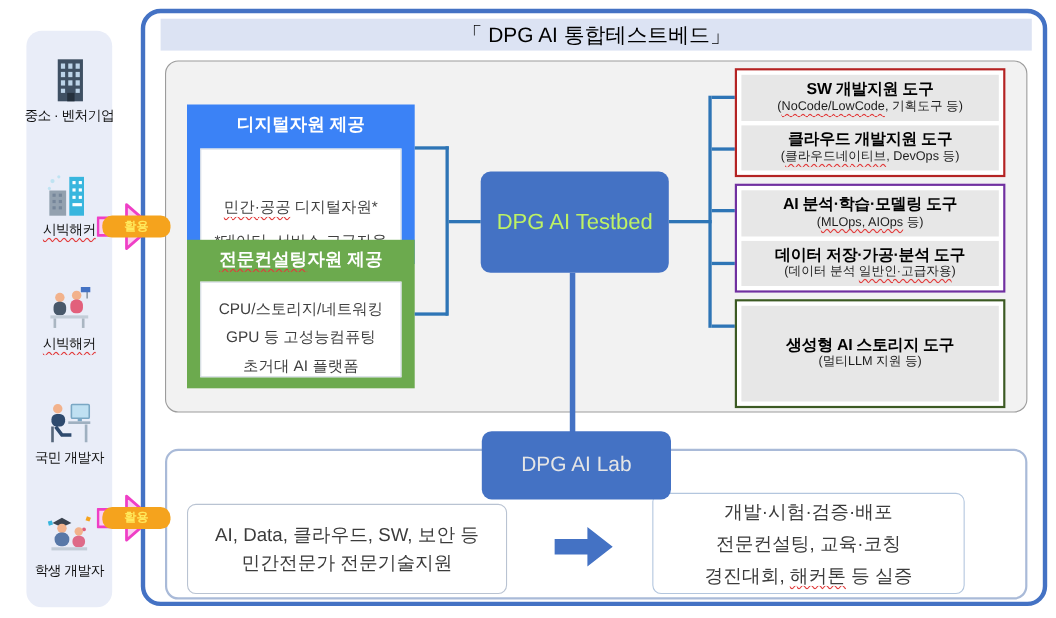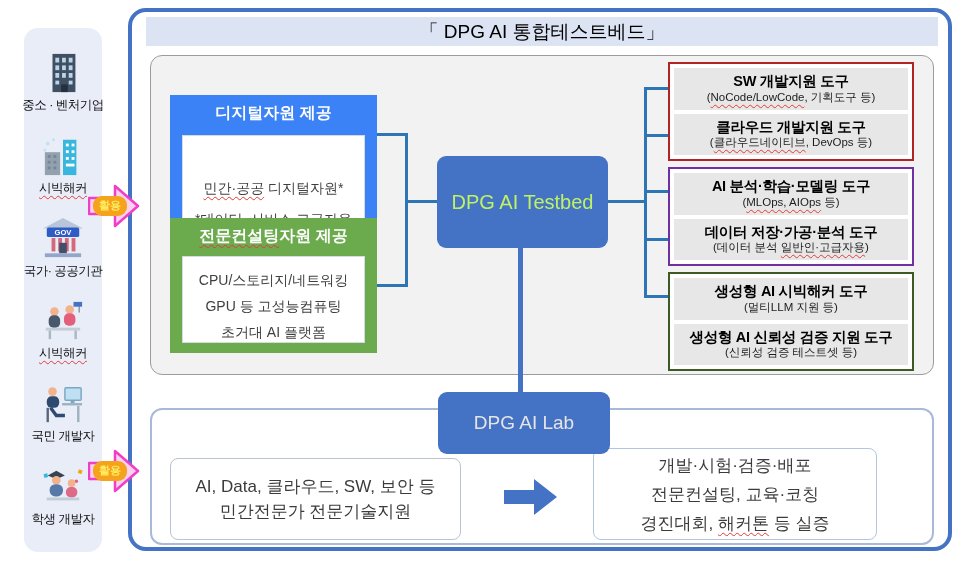--- a/index.html
+++ b/index.html
@@ -12,21 +12,21 @@
              background:#e9edf8; border-radius:14px; display:flex; flex-direction:column;
              justify-content:space-between; padding:24px 0; }
   .side-item { display:flex; flex-direction:column; align-items:center; gap:3px; }
   .side-icon { width:46px; height:42px; display:block; }
   .side-label { font-size:12.5px; color:#101010; white-space:nowrap; letter-spacing:-0.5px; }
 
   
   .flow-arrow { position:absolute; left:88px; width:52px; height:46px; z-index:6; }
   .flow-arrow.a1 { top:183px; } .flow-arrow.a2 { top:448px; }
   .flow-badge { position:absolute; left:93px; z-index:7; background:#f5a31d; color:#ffe95c;
-                font-weight:bold; font-size:11px; padding:2px 6px 3px; border-radius:9px; }
+                font-weight:bold; font-size:11px; padding:2px 20px 3px; border-radius:9px; }
   .flow-badge.b1 { top:196px; } .flow-badge.b2 { top:461px; }
 
   
   .main-border { position:absolute; left:128px; top:8px; width:824px; height:543px;
                  border:4px solid #4472c4; border-radius:18px; background:#fff; }
   .title-bar { position:absolute; left:146px; top:17px; width:792px; height:29px;
                background:#dce3f3; display:flex; align-items:center; justify-content:center;
                font-size:19px; font-weight:normal; color:#000; }
 
   
@@ -140,37 +140,20 @@
           <rect x="27" y="16" width="3" height="3"></rect>
             <rect x="33" y="16" width="3" height="3"></rect>
           <rect x="27" y="23" width="3" height="3"></rect>
             <rect x="33" y="23" width="3" height="3"></rect>
           <rect x="27" y="30" width="9" height="3"></rect>
         </g>
       </svg>
       <div class="side-label sq">시빅해커</div>
     </div>
 
-    <div class="side-item">
-      <svg class="side-icon" viewBox="0 0 48 44">
-        <polygon points="24,0 45,11 3,11" fill="#b9c6da"></polygon>
-        <rect x="9" y="20" width="30" height="17" fill="#e8edf5"></rect>
-        <g fill="#d5687c">
-          <rect x="12" y="21" width="4" height="14"></rect>
-            <rect x="19" y="21" width="4" height="14"></rect>
-          <rect x="26" y="21" width="4" height="14"></rect>
-            <rect x="33" y="21" width="4" height="14"></rect>
-        </g>
-        <rect x="20" y="26" width="8" height="11" fill="#44506a"></rect>
-        <rect x="7" y="10" width="34" height="10" rx="2" fill="#2f5bc7"></rect>
-        <text x="24" y="18" text-anchor="middle" font-size="8" font-weight="bold" fill="#ffffff" font-family="Liberation Sans, sans-serif">GOV</text>
-        <rect x="5" y="37" width="38" height="4" fill="#93a6c9"></rect>
-      </svg>
-      <div class="side-label">국가· 공공기관</div>
-    </div>
 
     <div class="side-item">
       <svg class="side-icon" viewBox="0 0 48 44">
         <line x1="41" y1="3" x2="41" y2="13" stroke="#8a97a5" stroke-width="1.5"></line>
         <rect x="35" y="2" width="9" height="5" fill="#4472c4"></rect>
         <circle cx="15" cy="12" r="4.5" fill="#f2b28c"></circle>
         <rect x="9" y="16" width="12" height="13" rx="5" fill="#48586a"></rect>
         <circle cx="31" cy="10" r="4.5" fill="#f2b28c"></circle>
         <rect x="25" y="14" width="12" height="13" rx="5" fill="#e2607c"></rect>
         <rect x="6" y="29" width="36" height="3" fill="#c3cdd8"></rect>
@@ -279,26 +262,22 @@
       <div class="tool-sub"><span>(</span><span class="sq">MLOps, AIOps</span><span> 등)</span></div>
     </div>
     <div class="tool">
       <div class="tool-title">데이터 저장·가공·분석 도구</div>
       <div class="tool-sub"><span>(데이터 분석 </span><span class="sq">일반인·고급자용</span><span>)</span></div>
     </div>
   </div>
 
   <div class="group group-green">
     <div class="tool">
-      <div class="tool-title">생성형 AI 시빅해커 도구</div>
+      <div class="tool-title">생성형 AI 스토리지 도구</div>
       <div class="tool-sub"><span>(멀티LLM 지원 등)</span><span class="sq"></span><span></span></div>
-    </div>
-    <div class="tool">
-      <div class="tool-title">생성형 AI 신뢰성 검증 지원 도구</div>
-      <div class="tool-sub"><span>(신뢰성 검증 테스트셋 등)</span><span class="sq"></span><span></span></div>
     </div>
   </div>
 
   <div class="bottom-section"></div>
   <div class="lab-box">DPG AI Lab</div>
 
   <div class="bottom-left">
     <div>AI, Data, 클라우드, SW, 보안 등</div>
     <div>민간전문가 전문기술지원</div>
   </div>

